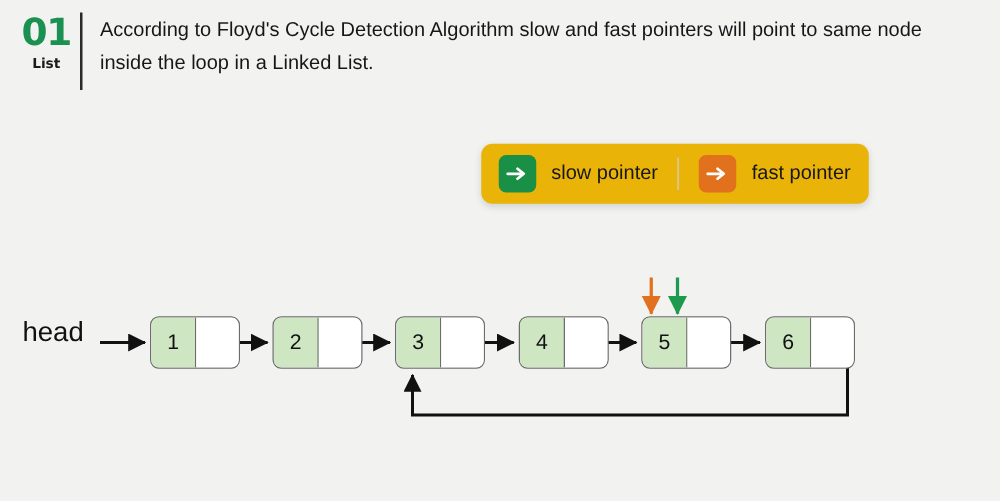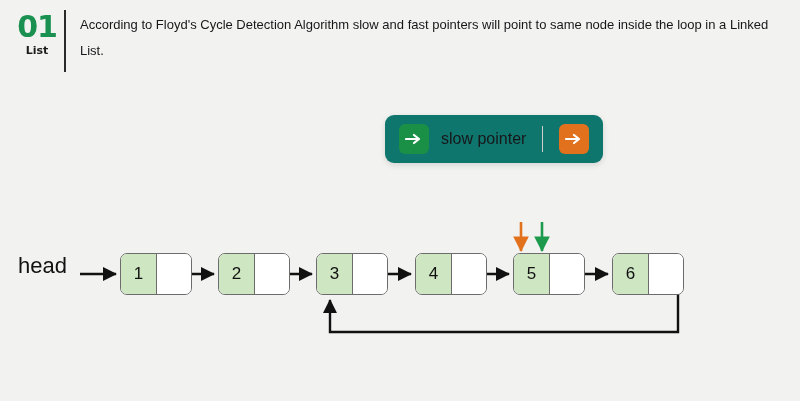--- a/index.html
+++ b/index.html
@@ -58,35 +58,35 @@
   }
   .header-rule {
     width: 2px;
     background: #2a2a2a;
     height: 62px;
     margin-top: 10px;
     margin-left: 2px;
   }
   .header-text {
     font-family: "Liberation Sans", sans-serif;
-    font-size: 13px;
+    font-size: 16px;
     line-height: 26px;
     color: #17171a;
     padding-left: 14px;
     padding-top: 12px;
     max-width: 700px;
   }
 
   
   .legend-card {
     position: absolute;
     left: 385px;
     top: 115px;
     height: 48px;
-    background: #0f766e;
+    background: #eab308;
     border-radius: 9px;
     box-shadow: 0 2px 6px rgba(0,0,0,0.13);
     display: flex;
     align-items: center;
     padding: 0 14px;
     box-sizing: border-box;
   }
   .legend-item {
     display: flex;
     align-items: center;
@@ -198,20 +198,21 @@
     </div>
     <div class="legend-sep"></div>
     <div class="legend-item">
       <span class="legend-badge" style="background:#e2711d">
         <span>
           <svg width="18" height="14" viewBox="0 0 18 14">
             <path d="M1 7 H13 M9 3 L14 7 L9 11" fill="none" stroke="#ffffff" stroke-width="2.2" stroke-linecap="round" stroke-linejoin="round"></path>
           </svg>
         </span>
       </span>
+      <span class="legend-label">fast pointer</span>
     </div>
   </div>
 
   <svg class="svg-overlay">
     <defs>
       <marker id="ah-black" markerWidth="7" markerHeight="7" refX="5.6" refY="3" orient="auto">
         <path d="M0,0 L6,3 L0,6 z" fill="#111111"></path>
       </marker>
       <marker id="ah-orange" markerWidth="7" markerHeight="7" refX="5.6" refY="3" orient="auto">
         <path d="M0,0 L6,3 L0,6 z" fill="#e2711d"></path>

